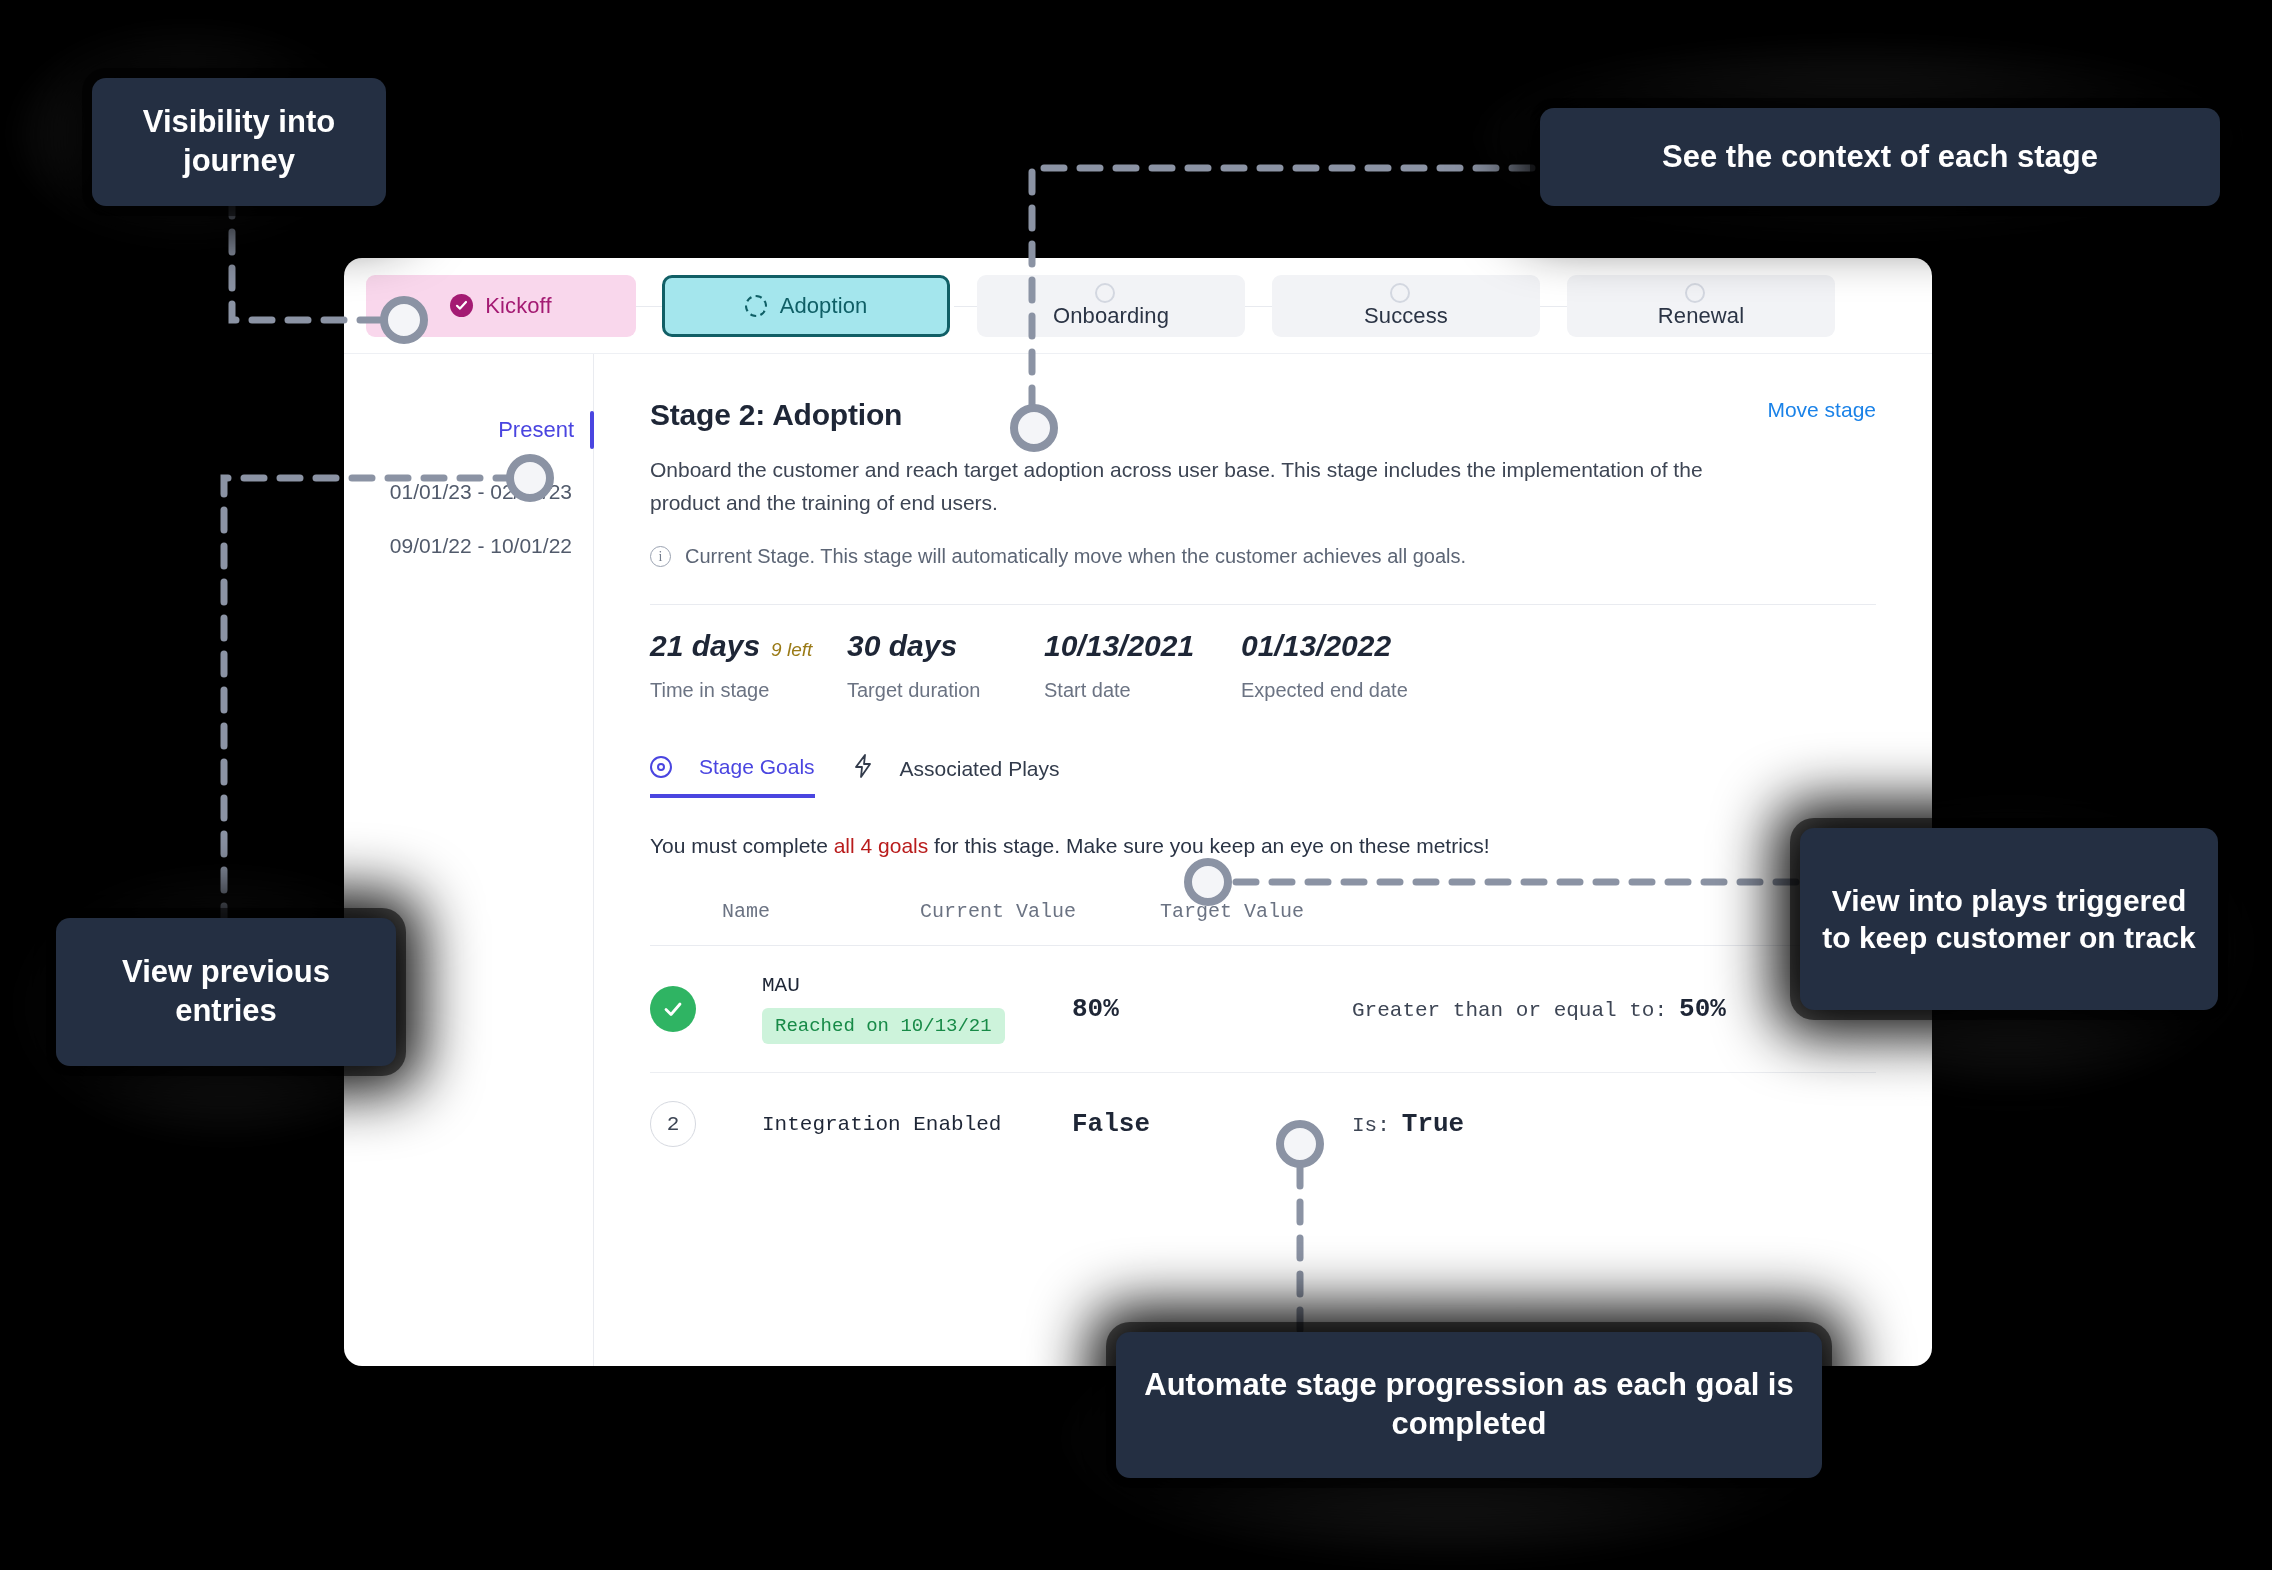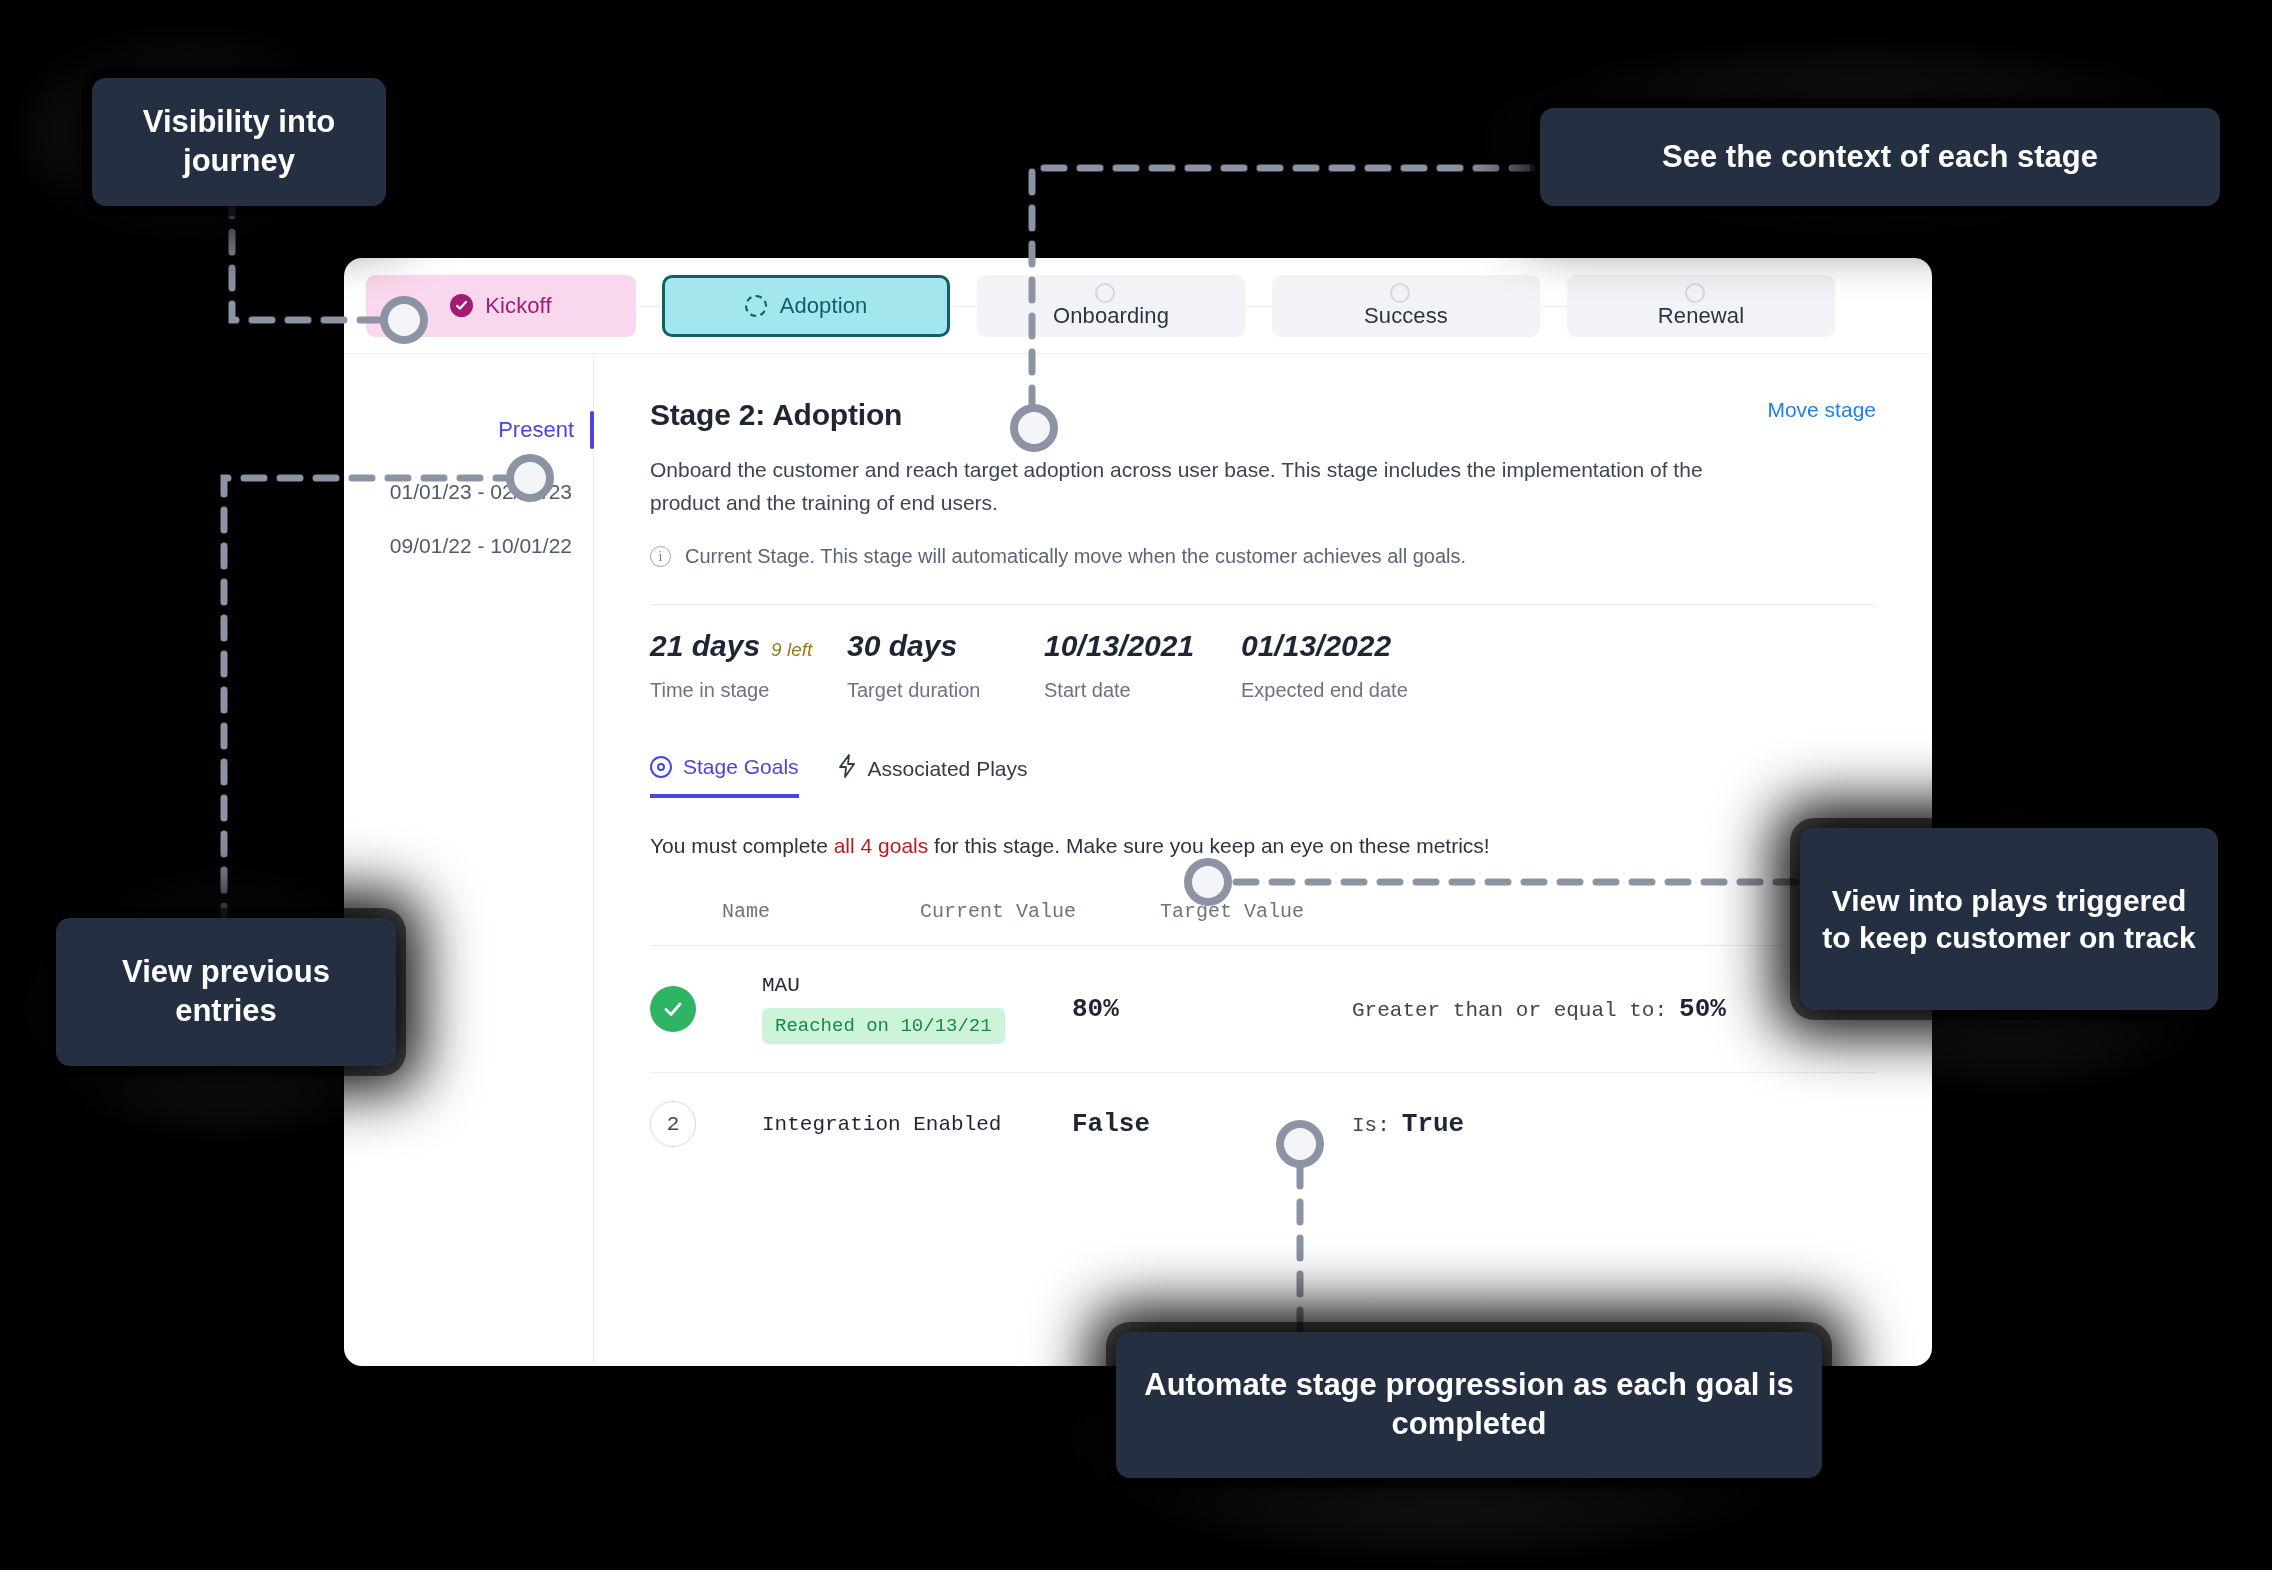--- a/index.html
+++ b/index.html
@@ -83,21 +83,21 @@
   .summary-title{ margin-top:32px; font-size:21px; color:#2b3445;}
   .summary-grid{ display:flex; margin-top:24px; }
   .sum-cell{ width:197px; }
   .sum-val{ font-size:30px; font-weight:bold; color:#1e2636; display:flex;
             align-items:baseline; gap:11px;font-style:italic; }
   .sum-val .sub{ font-size:19px; font-weight:normal; color:#9a7a16;}
   .sum-lab{ margin-top:16px; font-size:20px; color:#6b7383;}
 
   
   .tabs{ display:flex; gap:38px; margin-top:52px; position:relative;}
-  .tab{ display:flex; align-items:center; gap:11px; font-size:21px;
+  .tab{ display:flex; align-items:center; gap:27px; font-size:21px;
         padding-bottom:15px; cursor:pointer;}
   .tab.active{ color:#4a45e0; border-bottom:4px solid #4a45e0;}
   .tab.idle{ color:#323b4b; }
   .tabs-rule{ position:absolute; left:0; right:-56px; bottom:0; height:1px;
               background:#e9ebf0; z-index:-1;}
   .target-ico{ width:22px;height:22px;border:2.4px solid #4a45e0;border-radius:50%;
      display:inline-flex;align-items:center;justify-content:center;}
   .target-ico i{ width:8px;height:8px;border:2px solid #4a45e0;border-radius:50%;display:block;}
 
   .goals-note{ margin-top:36px; font-size:21px; color:#2b3445;}

